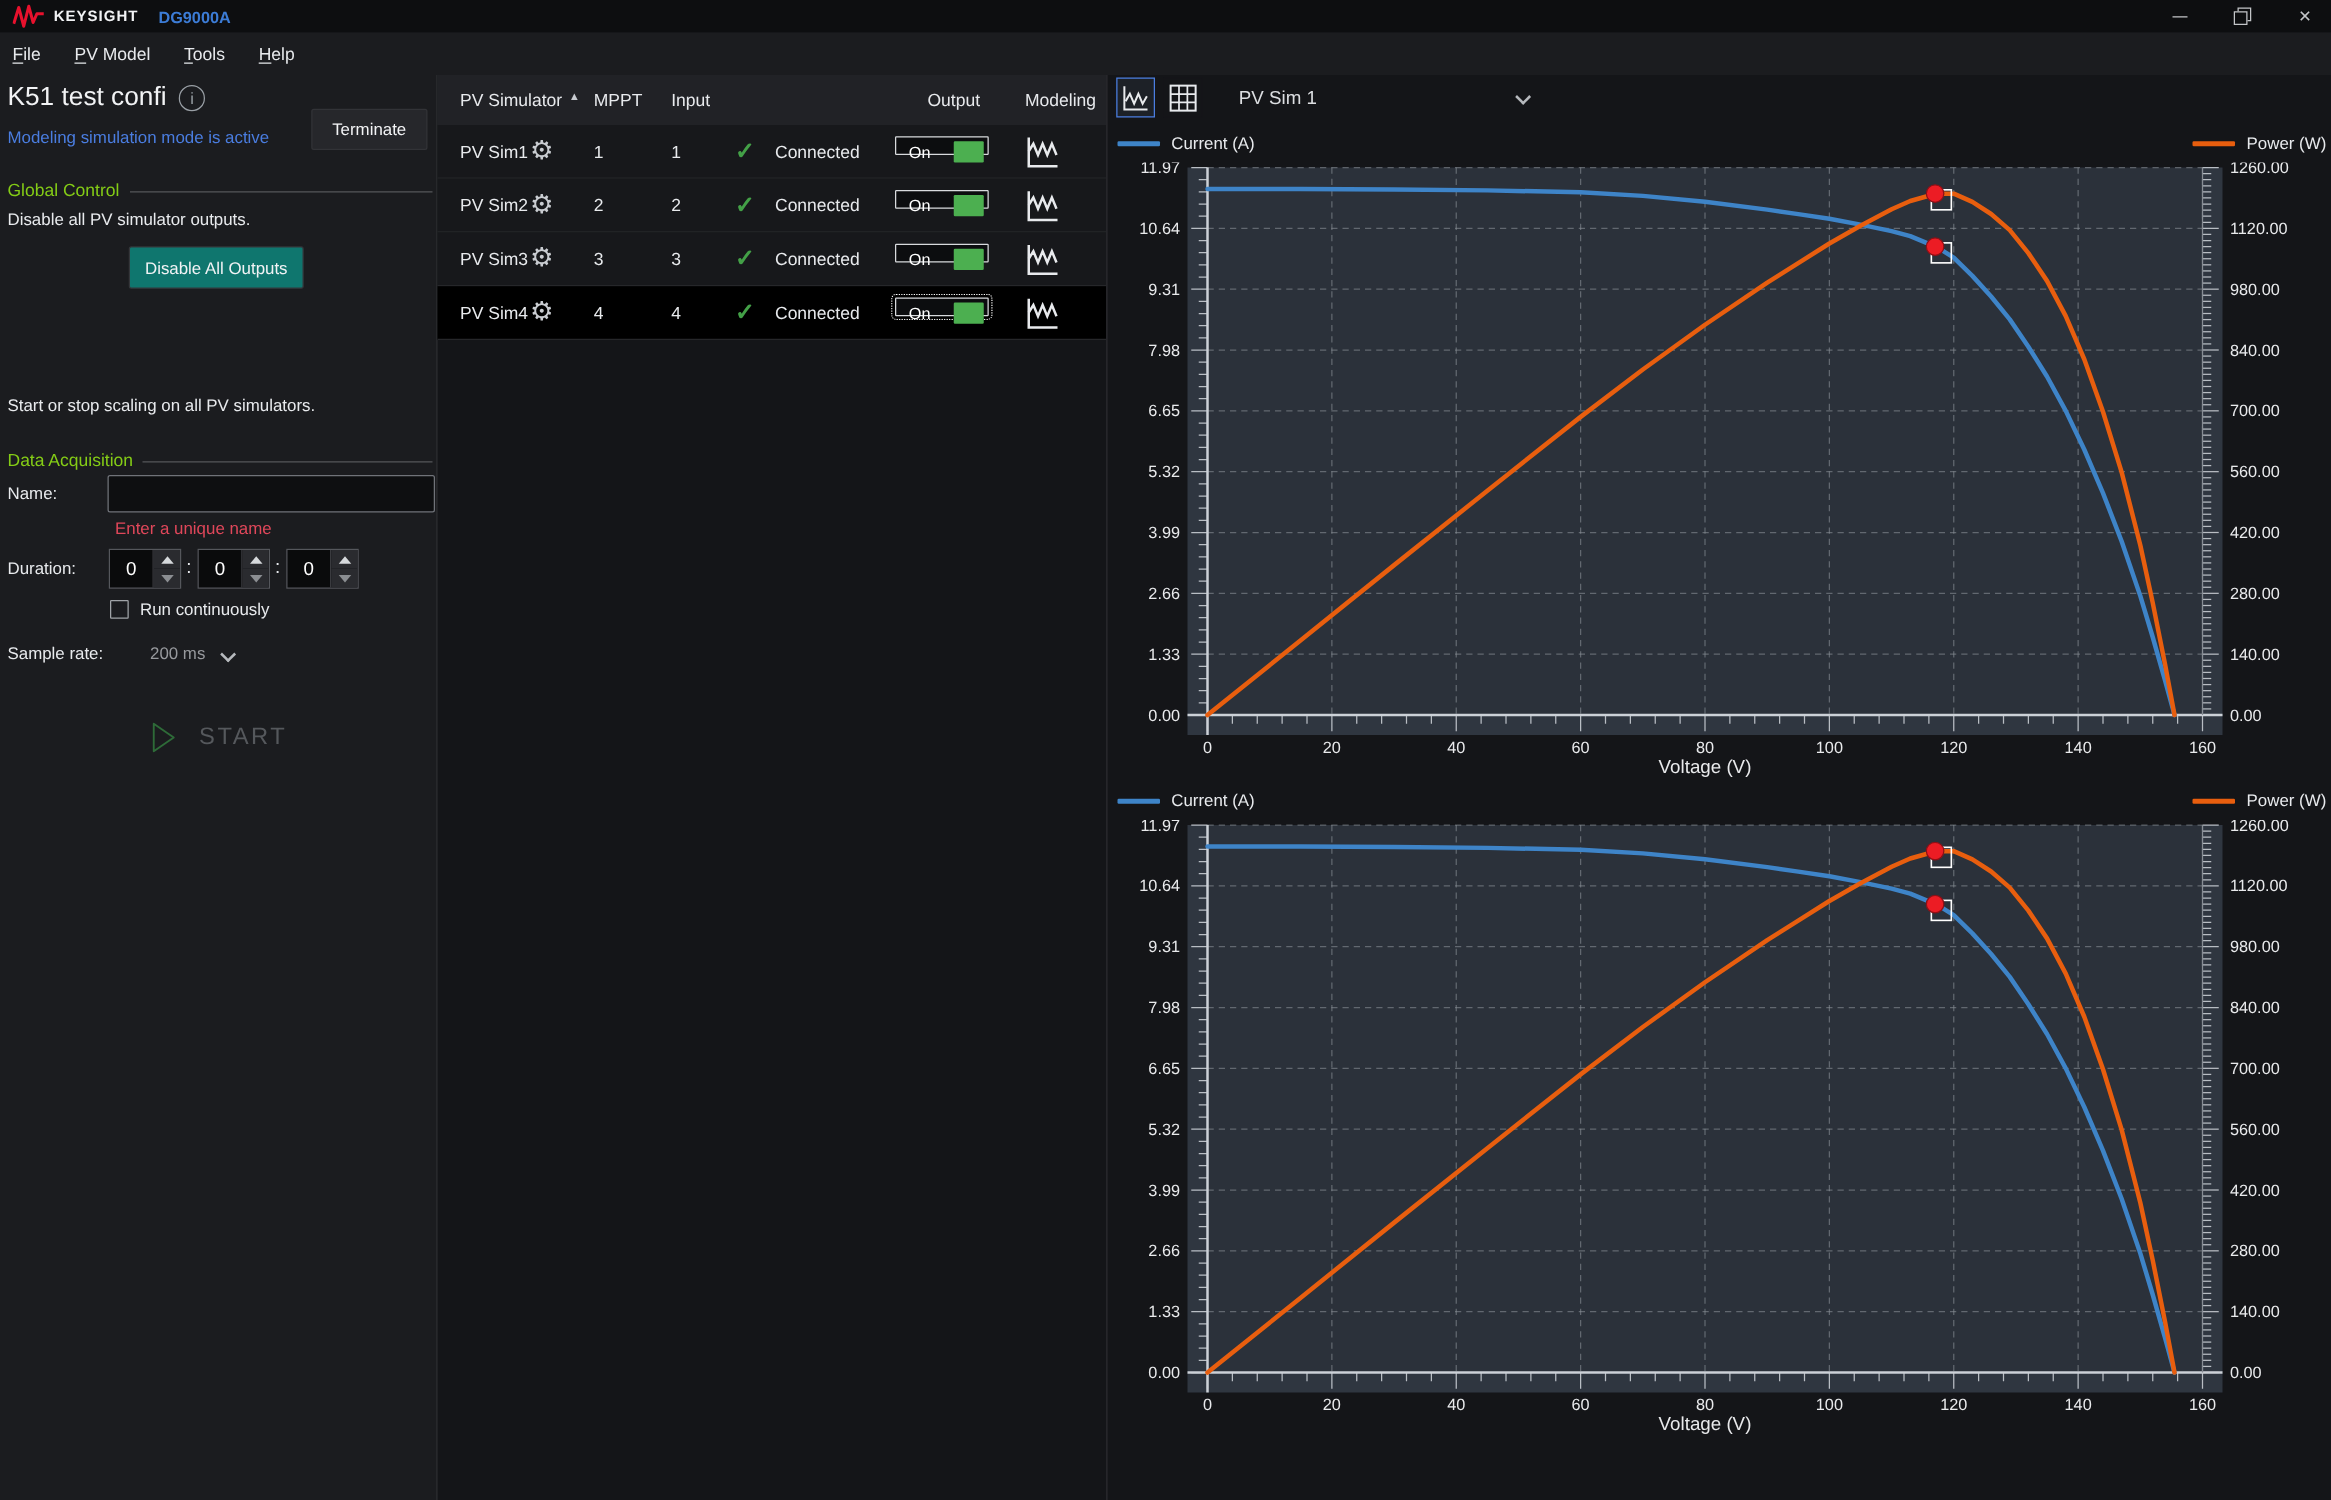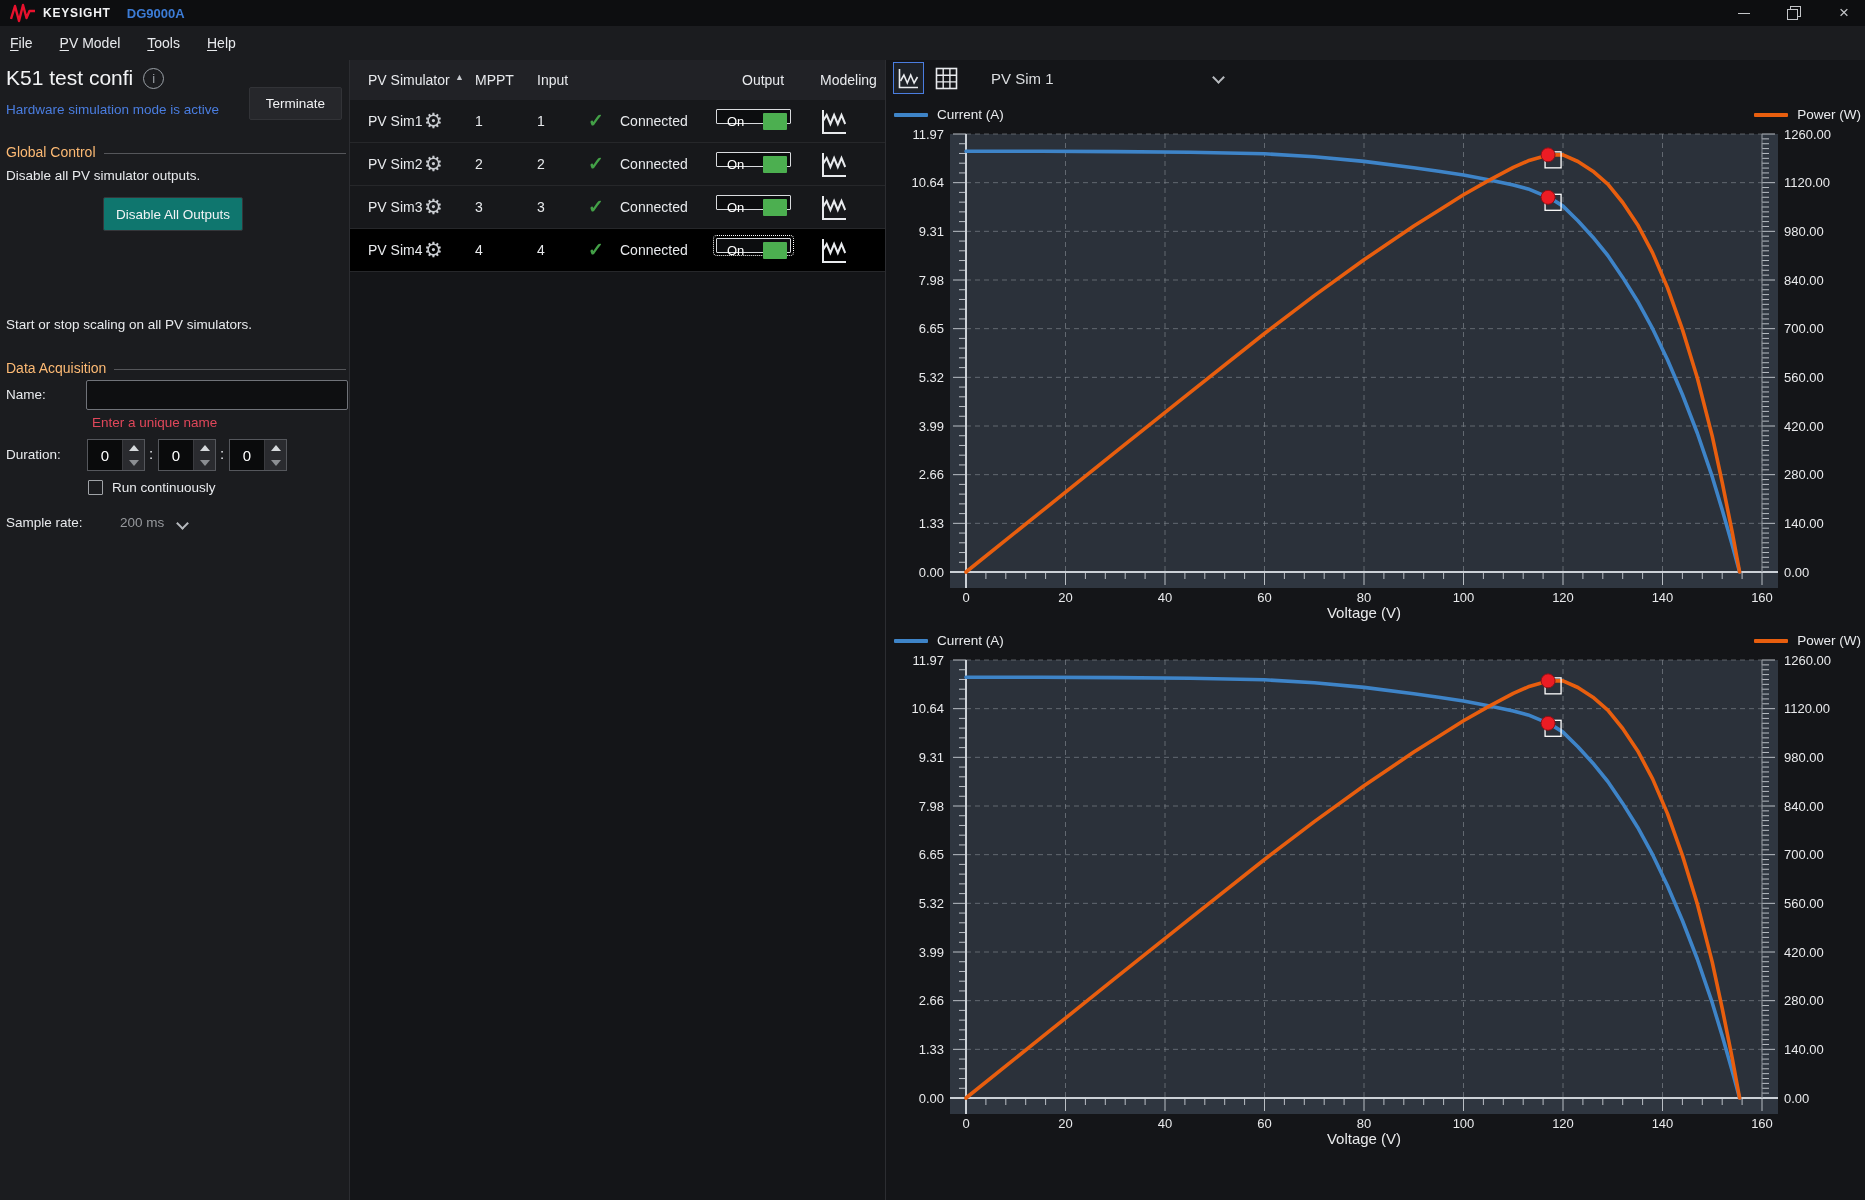--- a/index.html
+++ b/index.html
@@ -30,21 +30,21 @@
 
   
   .lp { position:absolute; }
   .page-title-row { top:6px; left:6px; display:flex; align-items:center; gap:10px; }
   .page-title { font-size:21px; color:#f2f3f5; }
   .info-icon { width:21px; height:21px; border:1.5px solid #9aa0a6; border-radius:50%; color:#9aa0a6;
                font-size:13px; display:flex; align-items:center; justify-content:center; }
   .terminate-btn { top:3px; right:7px; background:#26272b; border:1px solid #323337; color:#f2f3f5;
                    font-size:13.5px; padding:8px 16px; border-radius:2px; font-family:inherit;margin-top:24px; }
   .hw-status { top:42px; left:6px; font-size:13.5px; color:#4a7de0; }
-  .section-head { left:6px; right:3px; display:flex; align-items:center; gap:8px; font-size:14px; color:#fdba74; }
+  .section-head { left:6px; right:3px; display:flex; align-items:center; gap:8px; font-size:14px; color:#84cc16; }
   .section-head .rule { flex:1; border-top:1px solid #55565a; margin-top:2px; }
   .gc-head { top:84px; }
   .gc-desc1 { top:108px; left:6px; font-size:13.5px; }
   .disable-btn { top:137px; left:103px; width:140px; height:34px; background:#0f766e; border:1px solid #35363a;
                  color:#f2f3f5; font-size:13.5px; border-radius:2px; font-family:inherit; }
   .gc-desc2 { top:257px; left:6px; font-size:13.5px; }
   .scale-row { top:225px; left:0; width:100%; display:flex; align-items:center; justify-content:center; gap:14px; }
   .scale-label { font-size:20px; letter-spacing:.5px; color:#f2f3f5; }
   .da-head { top:300px; }
   .name-label { top:327px; left:6px; font-size:13.5px; }
@@ -132,21 +132,21 @@
   </div>
 
 <div class="main">
 
   <div class="left-panel">
     <div class="lp page-title-row">
       <span class="page-title">K51 test confi</span>
       <span class="info-icon">i</span>
     </div>
     <button class="lp terminate-btn">Terminate</button>
-    <div class="lp hw-status">Hardware simulation mode is active</div>
+    <div class="lp hw-status">Modeling simulation mode is active</div>
 
     <div class="lp section-head gc-head">
       <span>Global Control</span>
       <span class="rule"></span>
     </div>
     <div class="lp gc-desc1">Disable all PV simulator outputs.</div>
     <button class="lp disable-btn">Disable All Outputs</button>
     <div class="lp gc-desc2">Start or stop scaling on all PV simulators.</div>
 
     <div class="lp section-head da-head">
@@ -195,20 +195,26 @@
     </div>
 
     <div class="lp run-row">
       <span class="checkbox"></span>
       <span class="run-label">Run continuously</span>
     </div>
     <div class="lp sample-label">Sample rate:</div>
     <div class="lp sample-value">200 ms</div>
     <span class="lp sample-chev chev"></span>
 
+    <div class="lp start-row">
+      <svg width="24" height="28" viewBox="0 0 24 28">
+        <path d="M4 3 L20 14 L4 25 Z" stroke="#2e6b38" stroke-width="1.5" fill="none" stroke-linejoin="round"></path>
+      </svg>
+      <span class="start-label">START</span>
+    </div>
   </div>
 
   <div class="table-panel">
     <div class="tbl-header">
       <span class="th-pvsim">PV Simulator</span>
       <span class="th-sort">▲</span>
       <span class="th-mppt">MPPT</span>
       <span class="th-input">Input</span>
       <span class="th-output">Output</span>
       <span class="th-model">Modeling</span>

